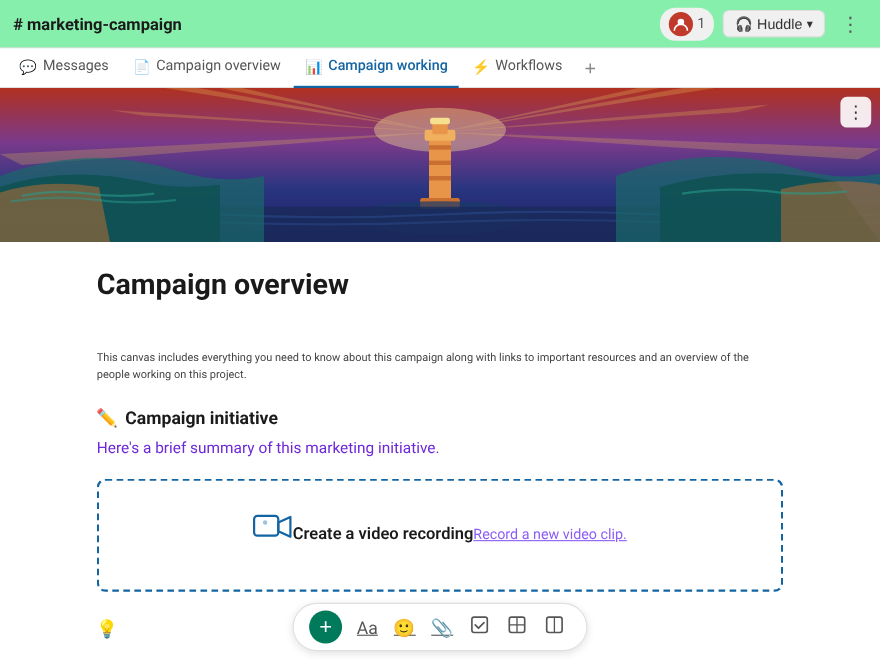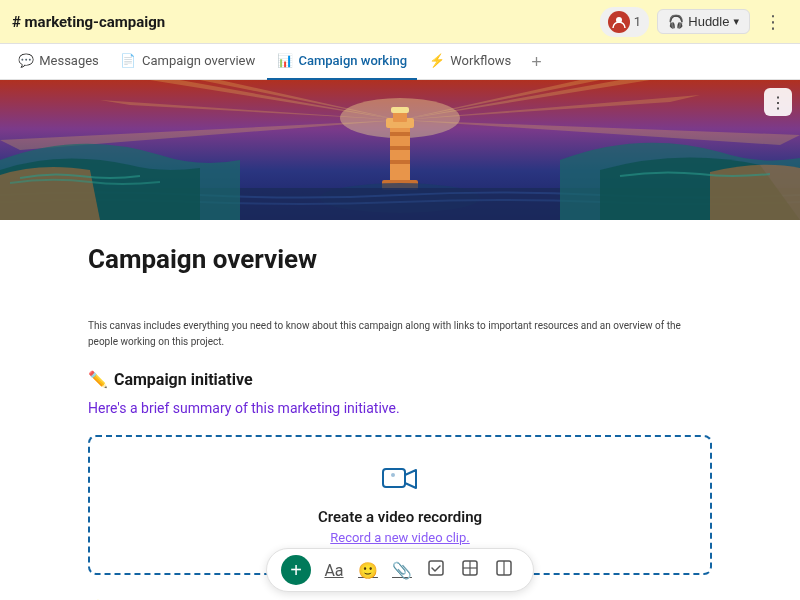--- a/index.html
+++ b/index.html
@@ -13,21 +13,21 @@
     }
 
     
     .top-bar {
       display: flex;
       align-items: center;
       justify-content: space-between;
       height: 44px;
       padding: 0 12px;
       border-bottom: 1px solid #e0e0e0;
-      background: #fef9c3;
+      background: #86efac;
     }
     .channel-name {
       font-weight: 700;
       font-size: 15px;
       color: #1a1a1a;
     }
     .top-bar-right {
       display: flex;
       align-items: center;
       gap: 8px;
@@ -176,21 +176,20 @@
       line-height: 1.6;
       margin-bottom: 16px;
     }
 
     
     .video-box {
       border: 2px dashed #1264a3;
       border-radius: 8px;
       padding: 28px 20px;
       display: flex;
-      flex-direction: column;
       align-items: center;
       justify-content: center;
       margin-bottom: 24px;
       background: #fff;
       cursor: pointer;
     }
     .video-icon {
       font-size: 28px;
       color: #1264a3;
       margin-bottom: 8px;

